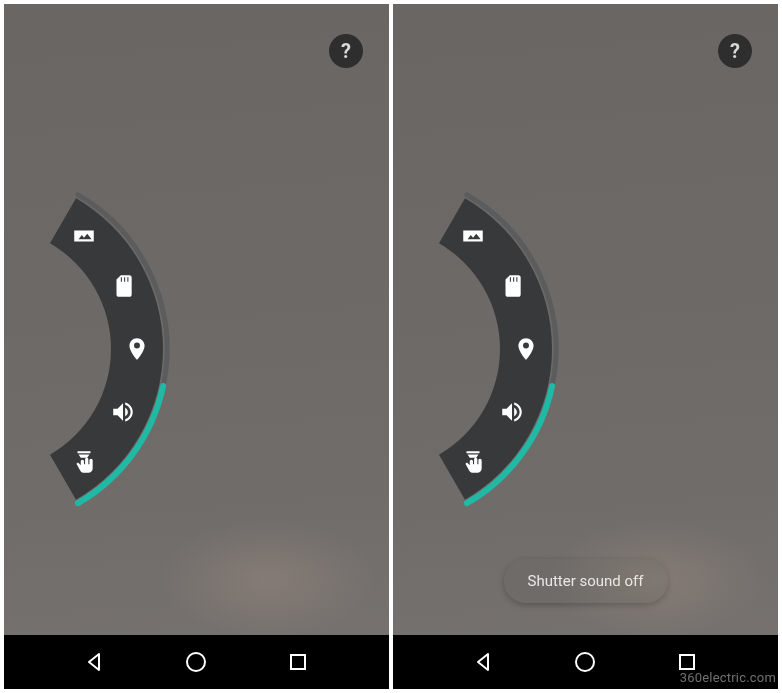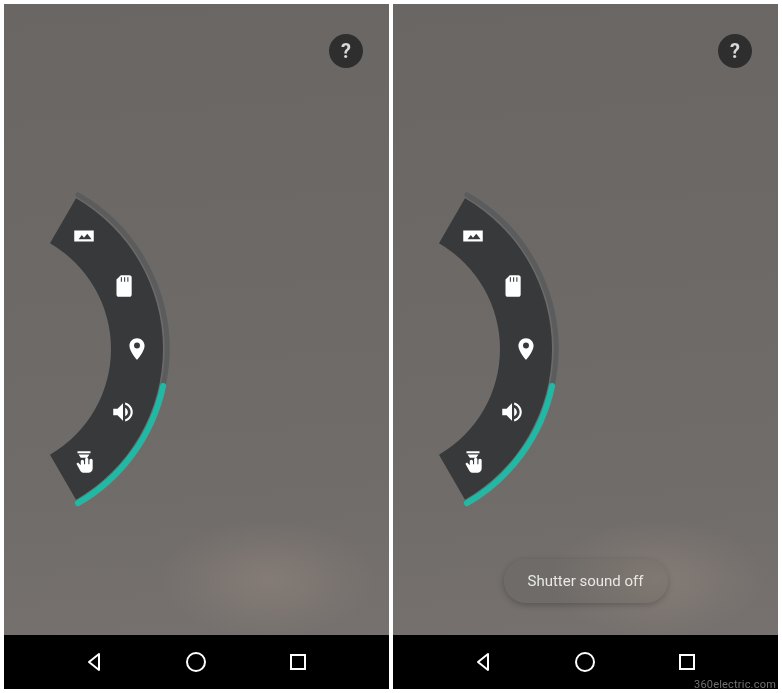--- a/index.html
+++ b/index.html
@@ -91,22 +91,22 @@
   }
   .nav-btn {
     width:28px; height:28px;
     display:flex; align-items:center; justify-content:center;
     cursor:pointer;
   }
   .nav-btn svg { width:24px; height:24px; stroke:#fff; fill:none; stroke-width:2; }
   .watermark {
     position:absolute;
     right:6px;
-    bottom:2px;
-    font-size:11px;
+    bottom:8px;
+    font-size:13px;
     color:#bbb;
     letter-spacing:0.2px;
     opacity:0.6;
     margin-left:13px;
   }
 </style>
 </head>
 <body>
 
 <div class="container" id="root">

